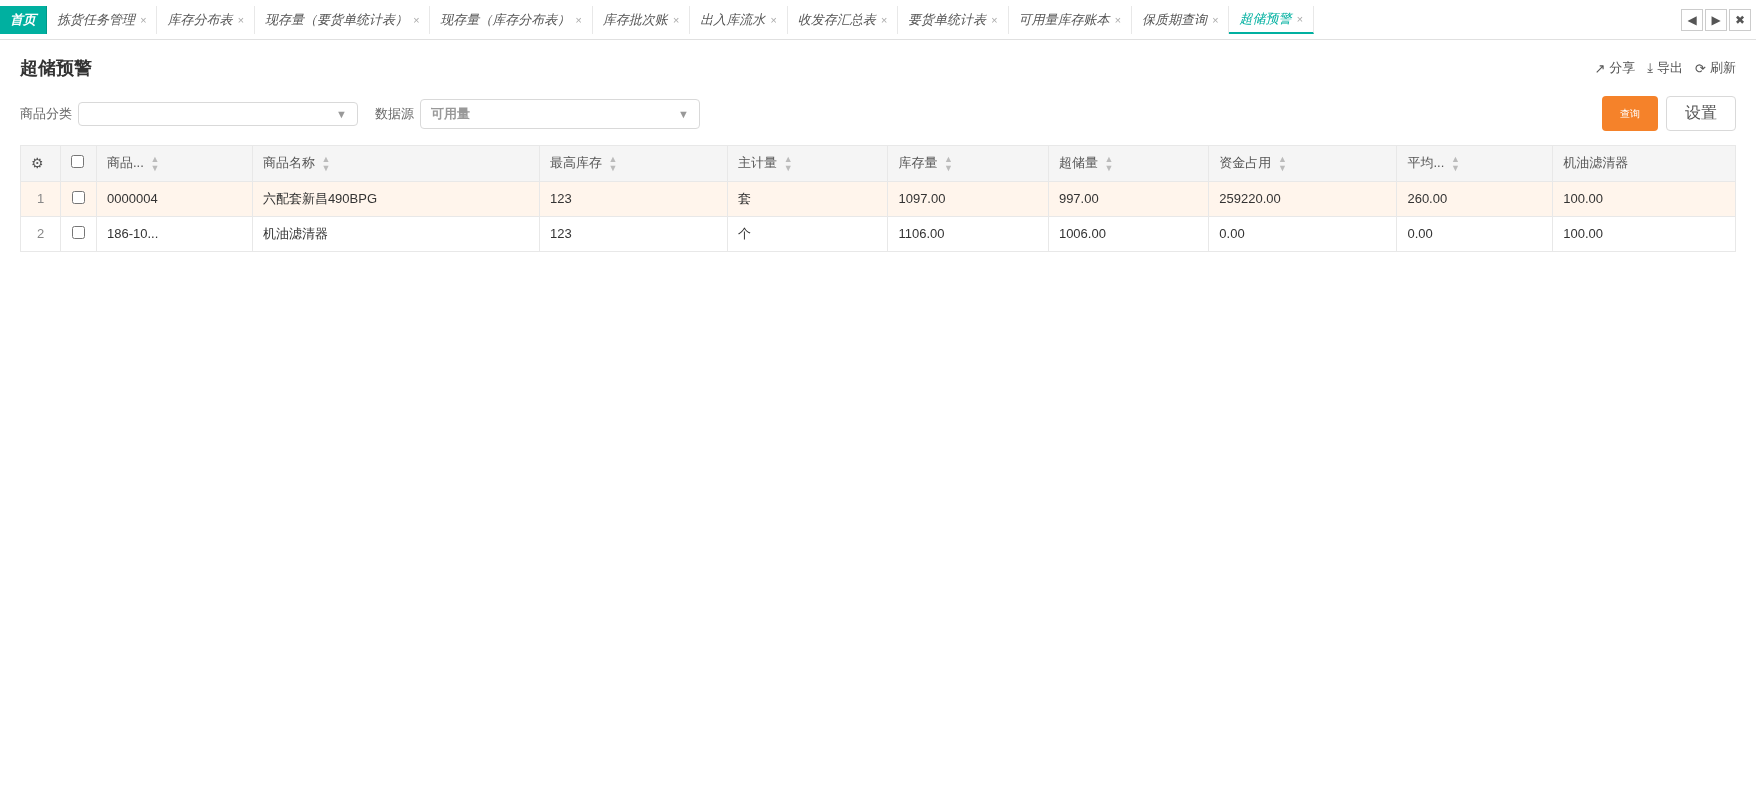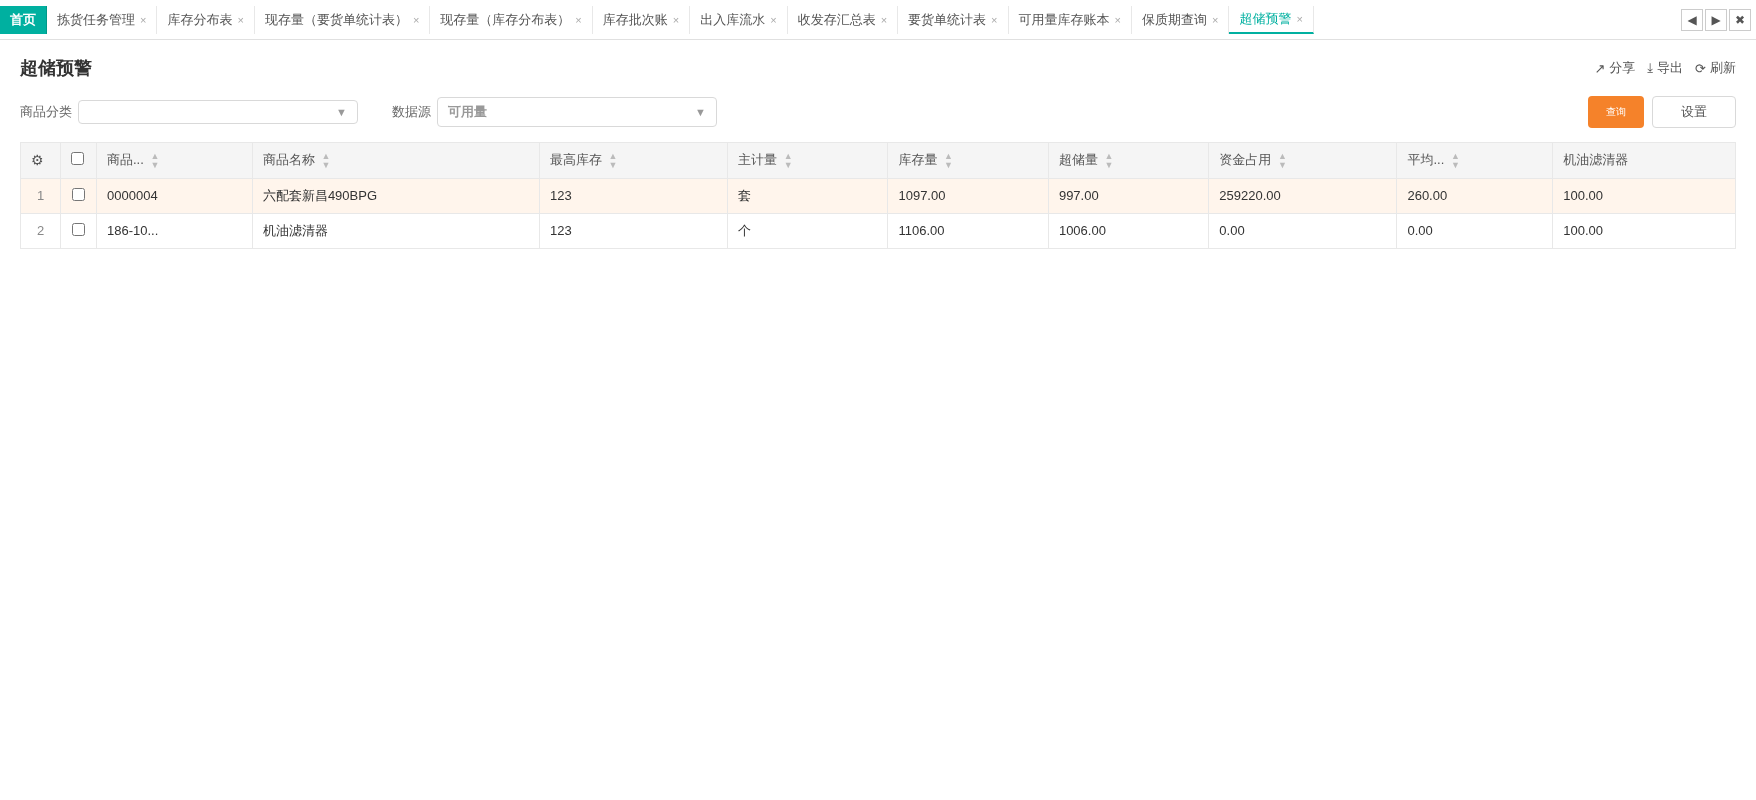--- a/index.html
+++ b/index.html
@@ -19,20 +19,21 @@
       align-items: center;
       padding: 0 10px;
       height: 28px;
       white-space: nowrap;
       cursor: pointer;
       border-right: 1px solid #e8e8e8;
       font-size: 13px;
       color: #555;
       background: #fff;
       flex-shrink: 0;
+      font-style: italic;
     }
     .tab-item.active {
       background: #fff;
       color: #00b0a0;
       border-bottom: 2px solid #00b0a0;
     }
     .tab-item .close-btn {
       margin-left: 5px;
       color: #aaa;
       font-size: 11px;
@@ -95,21 +96,21 @@
       gap: 4px;
       color: #555;
       cursor: pointer;
       font-size: 13px;
     }
 
     
     .filter-area {
       display: flex;
       align-items: center;
-      gap: 34px;
+      gap: 17px;
       margin-bottom: 14px;
       flex-wrap: wrap;
     }
     .filter-item {
       display: flex;
       align-items: center;
       gap: 6px;
     }
     .filter-label {
       font-size: 13px;
@@ -143,22 +144,22 @@
       padding: 6px 18px;
       font-size: 10px;
       cursor: pointer;
       font-family: inherit;
     }
     .btn-settings {
       background: #fff;
       color: #555;
       border: 1px solid #d9d9d9;
       border-radius: 4px;
-      padding: 6px 28px;
-      font-size: 13px;
+      padding: 6px 18px;
+      font-size: 16px;
       cursor: pointer;
       font-family: inherit;
     }
 
     
     .data-table {
       width: 100%;
       border-collapse: collapse;
       font-size: 13px;
     }

